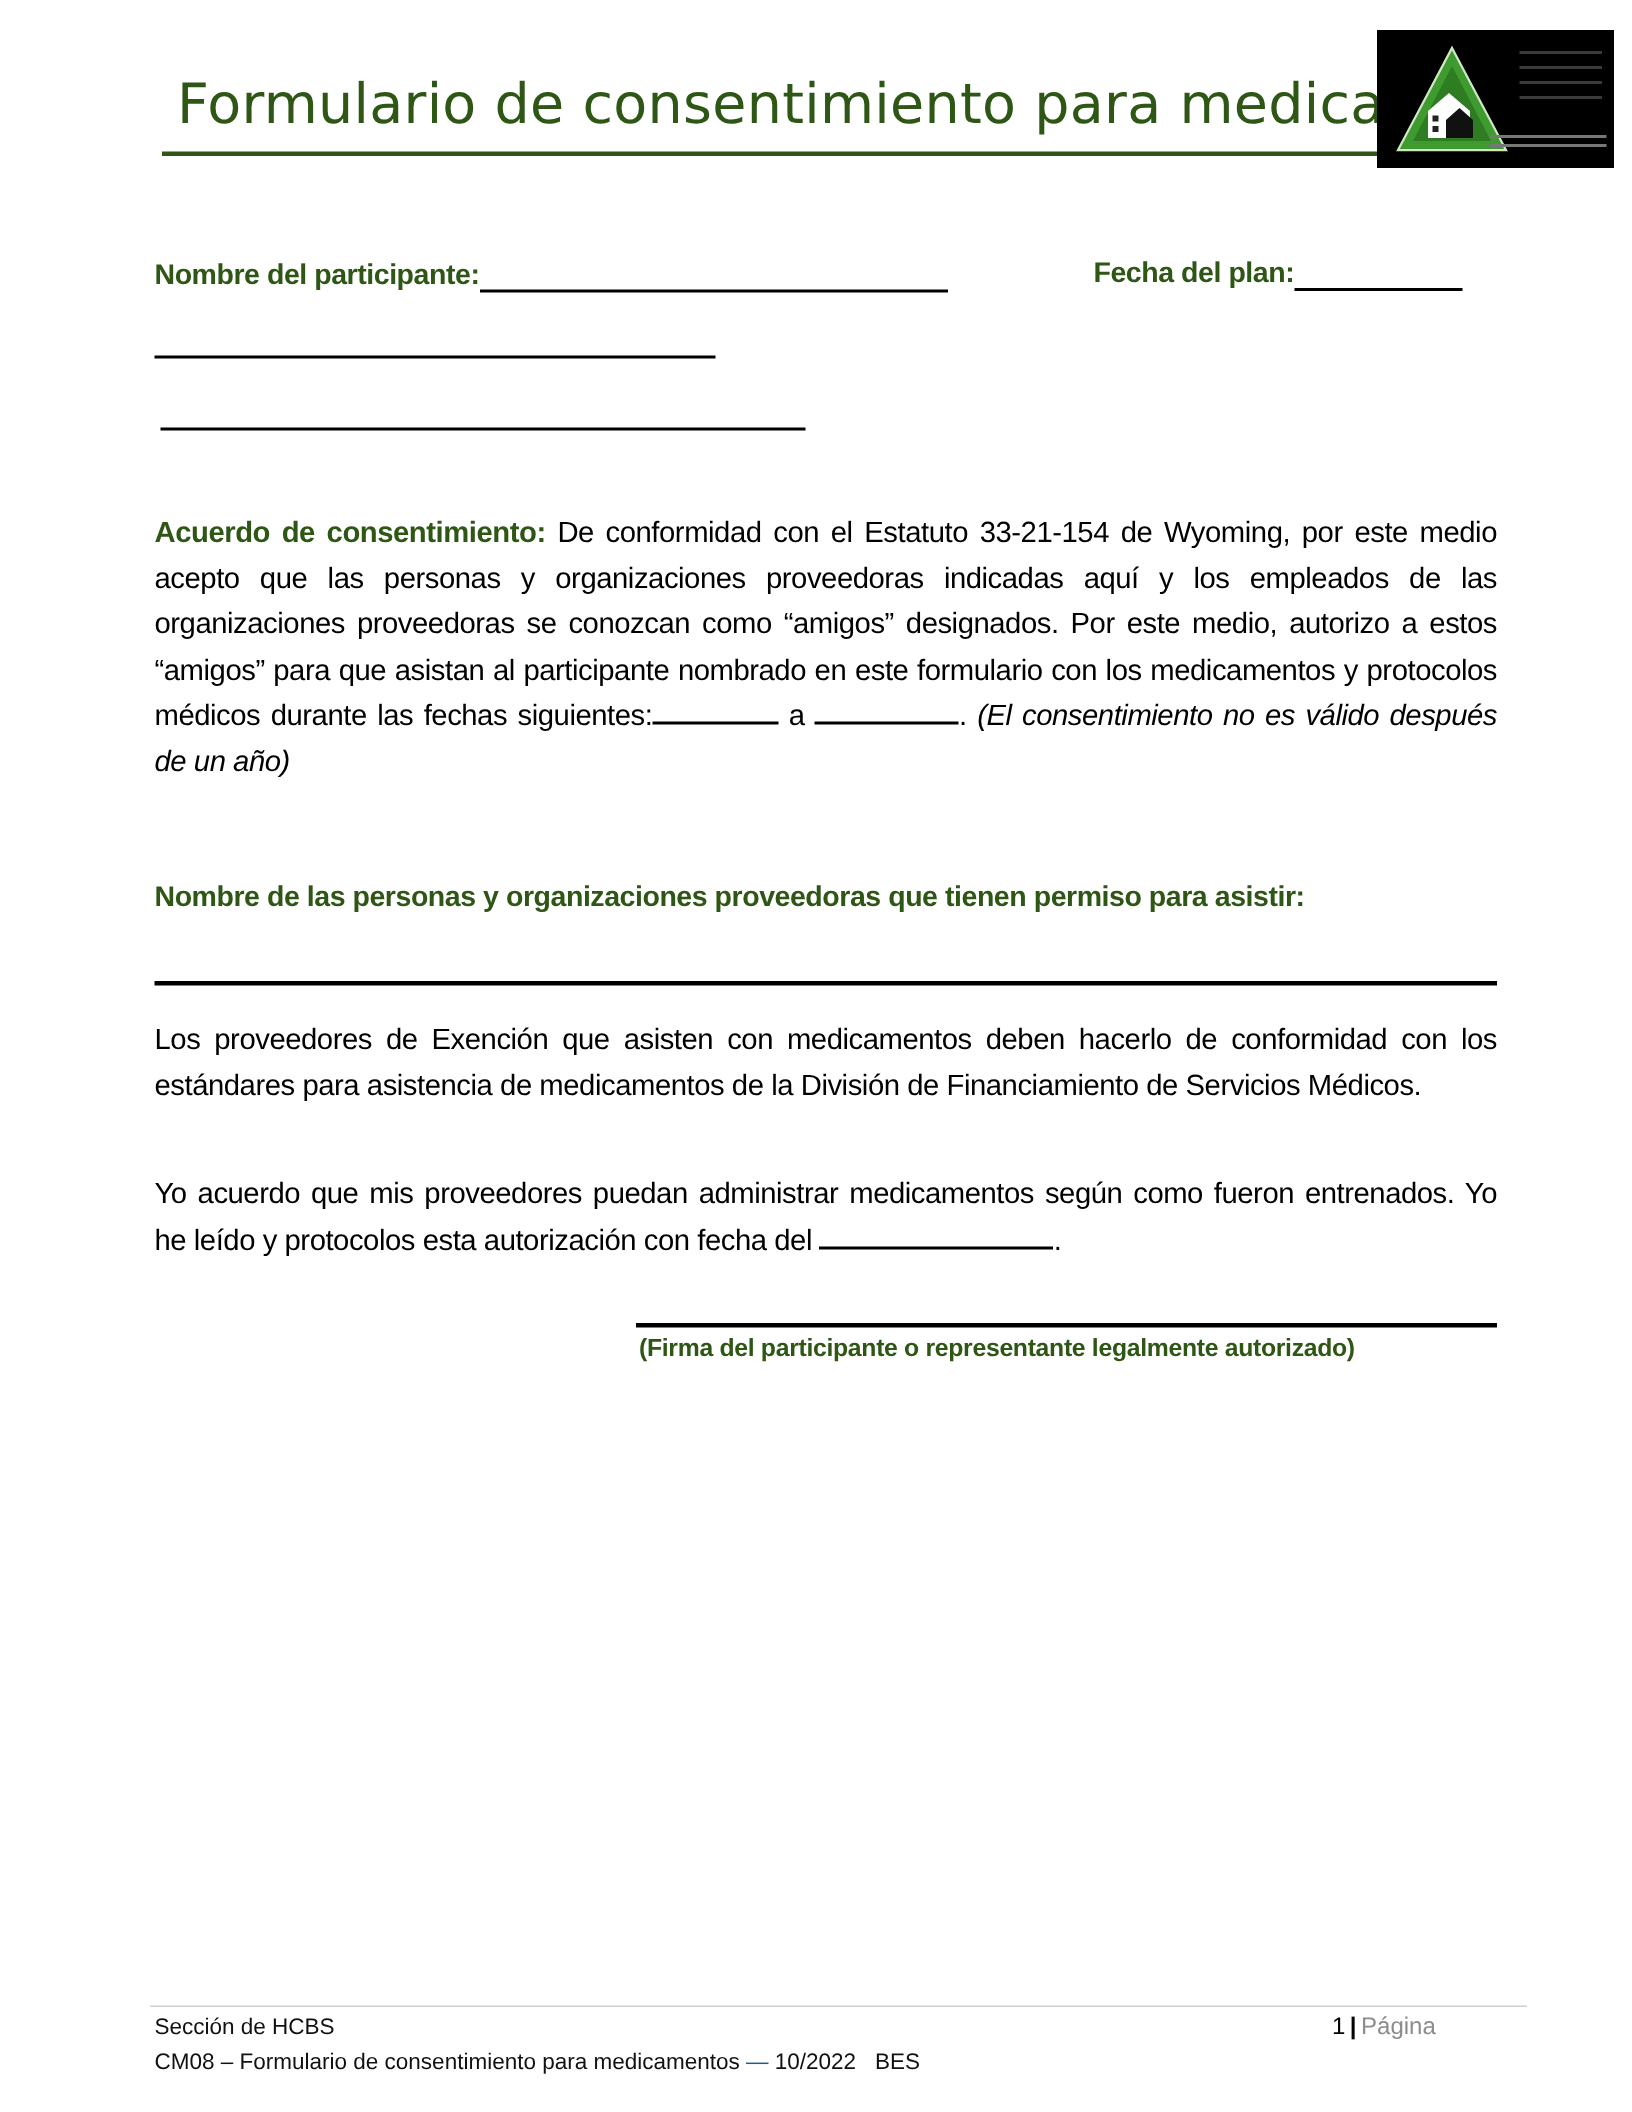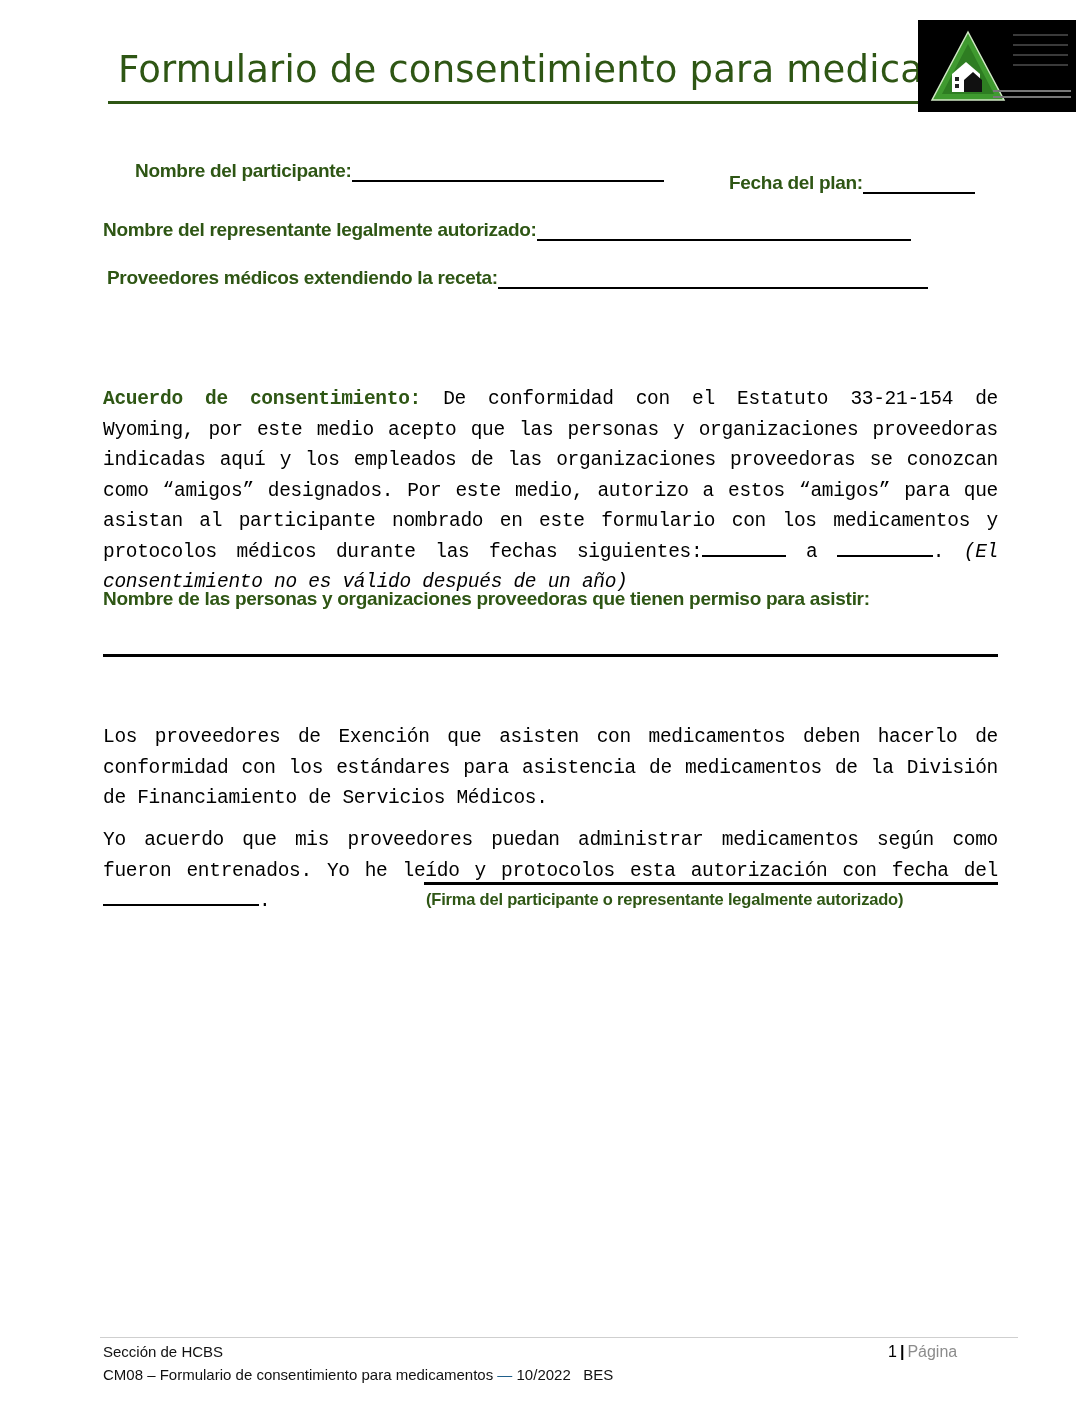--- a/index.html
+++ b/index.html
@@ -28,21 +28,21 @@
 
     .label {
       font-family: "Liberation Sans", sans-serif; font-weight: bold; color: #2e5614;
       font-size: 19px; letter-spacing: -0.3px;
     }
     .row { position: absolute; left: 103px; display: flex; align-items: flex-end; white-space: nowrap; }
     .blank { display: inline-block; border-bottom: 2px solid #000; height: 18px; }
 
     .para {
       position: absolute; left: 103px; width: 895px; font-size: 19.5px; line-height: 30.5px;
-      text-align: justify; letter-spacing: -0.3px; font-family: Liberation Mono, monospace; margin-top: 44px;
+      text-align: justify; letter-spacing: -0.3px; font-family: Liberation Sans, sans-serif;
     }
     .para .inline-label { font-weight: bold; color: #2e5614; }
     .para .it { font-style: italic; }
     .inline-blank { display: inline-block; border-bottom: 2px solid #000; height: 16px; vertical-align: baseline; }
 
     .full-line { position: absolute; left: 103px; width: 895px; height: 3px; background: #000; }
 
     .sig-line { position: absolute; left: 424px; top: 882px; width: 574px; height: 3px; background: #000; }
     .sig-label {
       position: absolute; left: 426px; top: 890px; font-size: 16.5px; font-weight: bold; color: #2e5614;
@@ -75,34 +75,32 @@
       <span></span>
       <span></span>
       <span></span>
     </div>
   <div class="logo-sub">
       <span></span>
       <span></span>
     </div>
 </div>
 
-<div class="row" style="top:160px;margin-left:32px;">
+<div class="row" style="top:173px;">
   <span class="label">Nombre del participante:</span>
   <span class="blank" style="width:312px;"></span>
 </div>
 <div class="row" style="top:172px; left:729px;">
   <span class="label">Fecha del plan:</span>
   <span class="blank" style="width:112px;"></span>
 </div>
 <div class="row" style="top:219px;">
-  <span class="label">Nombre del representante legalmente autorizado:</span>
   <span class="blank" style="width:374px;"></span>
 </div>
 <div class="row" style="top:267px; left:107px;">
-  <span class="label">Proveedores médicos extendiendo la receta:</span>
   <span class="blank" style="width:430px;"></span>
 </div>
 
 <div class="para" style="top:340px;">
   <span class="inline-label">Acuerdo de consentimiento:</span><span> De conformidad con el Estatuto 33-21-154 de Wyoming, por este medio acepto que las personas y organizaciones proveedoras indicadas aquí y los empleados de las organizaciones proveedoras se conozcan como “amigos” designados. Por este medio, autorizo a estos “amigos” para que asistan al participante nombrado en este formulario con los medicamentos y protocolos médicos durante las fechas siguientes:</span><span class="inline-blank" style="width:84px;"></span> <span>a</span> <span class="inline-blank" style="width:96px;"></span><span>.</span><span class="it"> (El consentimiento no es válido después de un año)</span>
 </div>
 
 <div class="row" style="top:588px;justify-content:center;">
   <span class="label">Nombre de las personas y organizaciones proveedoras que tienen permiso para asistir:</span>
 </div>

